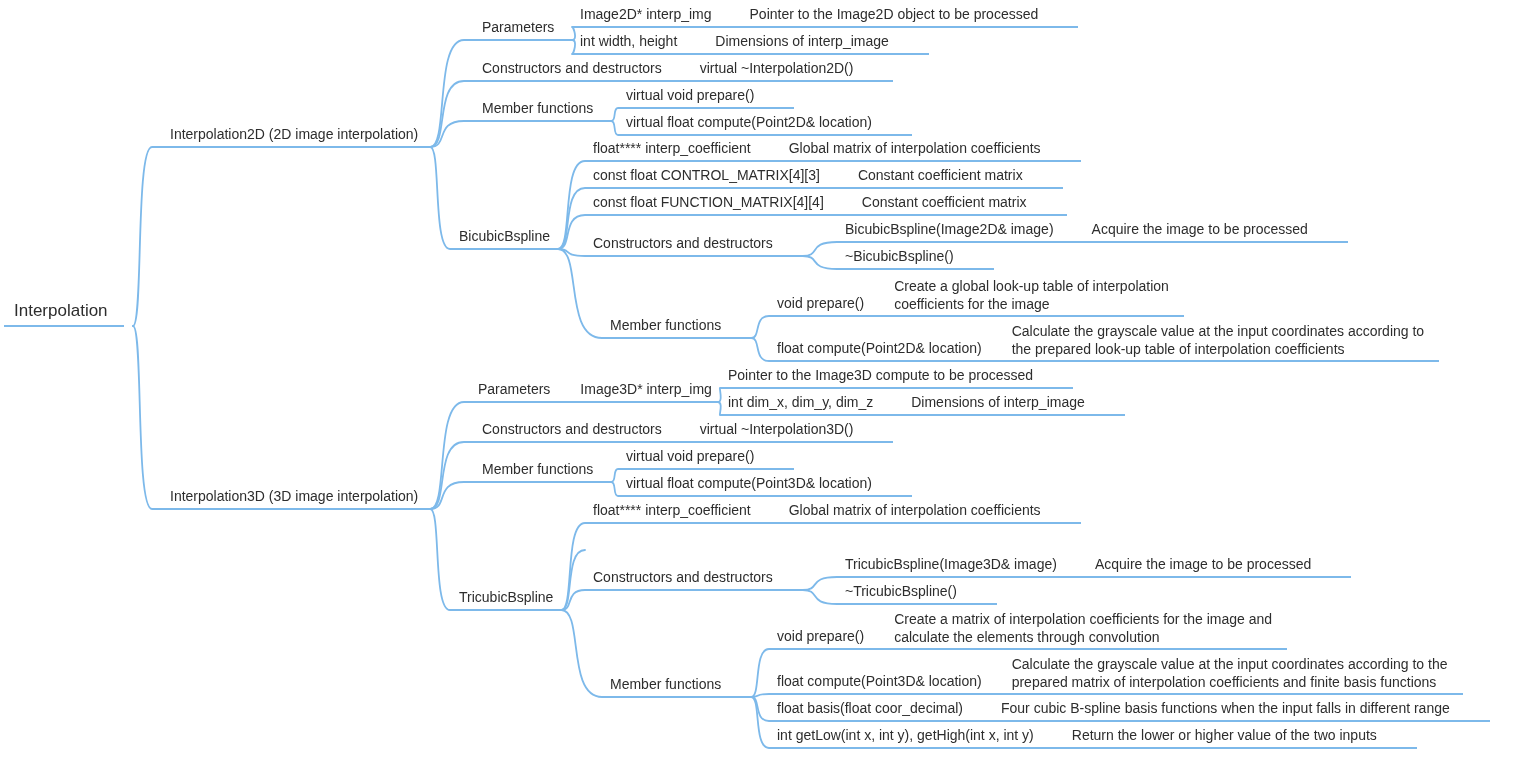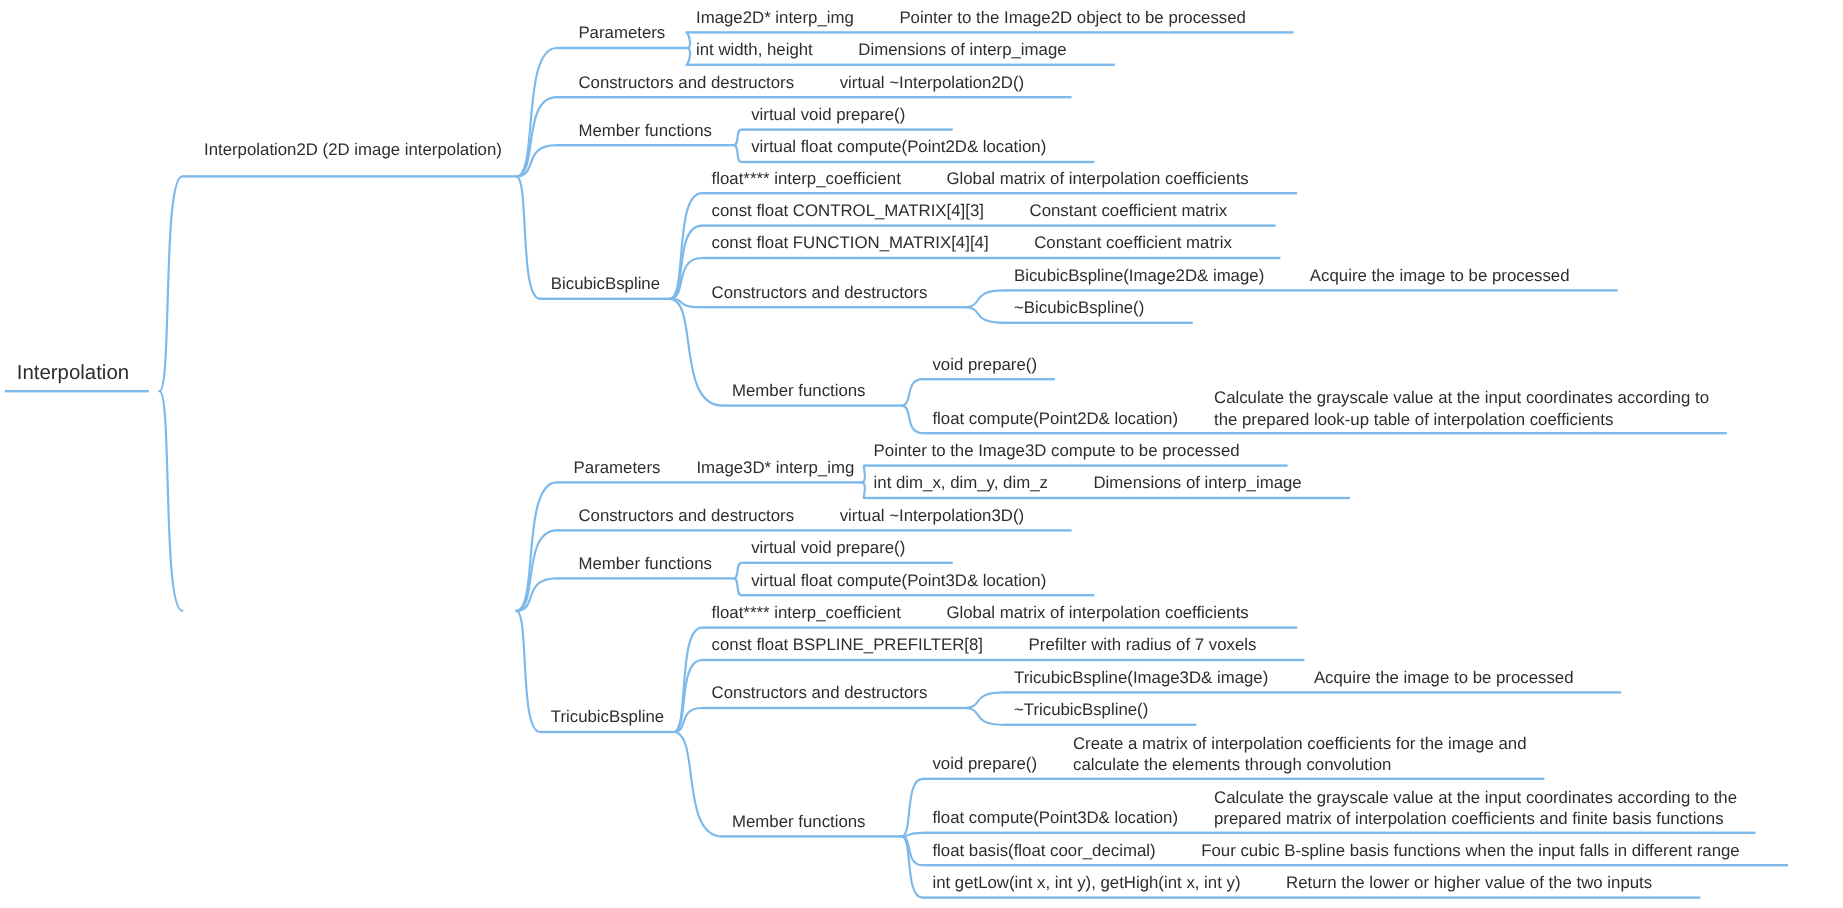--- a/index.html
+++ b/index.html
@@ -16,21 +16,21 @@
     white-space:nowrap;
   }
   .row   {padding:0 40px 2px 8px;}
   .row2  {padding:0 15px 2px 8px;column-gap:30px;}
   .row2 .n{white-space:pre-line;line-height:18px;}
   .grp   {padding:0 18px 2px 18px;}
   .chain {padding:0 40px 2px 18px;}
   .chainp{padding:0 6px 2px 14px;column-gap:30px;}
   .branch{padding:0 8px 2px 9px;}
   .mid   {padding:0 30px 2px 8px;}
-  .l1    {padding:0 12px 12px 18px;text-align:center;}
+  .l1    {padding:0 12px 2px 18px;text-align:center;}
   .root  {padding:0 16px 3px 10px;font-weight:normal;font-size:17px;line-height:22px;}
 </style>
 </head>
 <body>
 
 <div id="canvas">
   <svg id="links" width="1536" height="757" viewBox="0 0 1536 757">
       <path d="M 132.953125 326 C 143.42890625 326, 135.23875 147, 152 147" stroke="#7db9ea"></path>
       <path d="M 132.953125 326 C 143.42890625 326, 135.23875 509, 152 509" stroke="#7db9ea"></path>
       <path d="M 430.25 147 C 448.8125 147, 434.3 40, 464 40" stroke="#7db9ea"></path>
@@ -70,20 +70,23 @@
       <path d="M 751.28125 697 C 761.0265625 697, 753.4075 748, 769 748" stroke="#7db9ea"></path>
     </svg>
 
   <div id="root" class="node root" style="left:4px;top:327px">
     <span class="t">Interpolation</span>
   </div>
 
   <div id="i2d" class="node l1" style="left:152px;top:148px">
     <span class="t">Interpolation2D (2D image interpolation)</span>
   </div>
+  <div id="i3d" class="node l1" style="left:152px;top:510px">
+    <span class="t">Interpolation3D (3D image interpolation)</span>
+  </div>
 
   <div id="p2d" class="node grp" style="left:464px;top:41px">
     <span class="t">Parameters</span>
   </div>
   <div id="r1" class="node row" style="left:572px;top:28px">
     <span class="t">Image2D* interp_img</span>
     <span class="n">Pointer to the Image2D object to be processed</span>
   </div>
   <div id="r2" class="node row" style="left:572px;top:55px">
     <span class="t">int width, height</span>
@@ -128,20 +131,22 @@
     <span class="n">Acquire the image to be processed</span>
   </div>
   <div id="r10" class="node row" style="left:837px;top:270px">
     <span class="t">~BicubicBspline()</span>
   </div>
   <div id="mbb" class="node mid" style="left:602px;top:339px">
     <span class="t">Member functions</span>
   </div>
   <div id="r11" class="node row2" style="left:769px;top:317px">
     <span class="t">void prepare()</span>
+    <span class="n">Create a global look-up table of interpolation
+coefficients for the image</span>
   </div>
   <div id="r12" class="node row2" style="left:769px;top:362px">
     <span class="t">float compute(Point2D&amp; location)</span>
     <span class="n">Calculate the grayscale value at the input coordinates according to
 the prepared look-up table of interpolation coefficients</span>
   </div>
 
   <div id="p3d" class="node chainp" style="left:464px;top:403px">
     <span class="t">Parameters</span>
     <span class="t">Image3D* interp_img</span>
@@ -169,24 +174,20 @@
     <span class="t">virtual float compute(Point3D&amp; location)</span>
   </div>
 
   <div id="tb" class="node branch" style="left:450px;top:611px">
     <span class="t">TricubicBspline</span>
   </div>
   <div id="r18" class="node row" style="left:585px;top:524px">
     <span class="t">float**** interp_coefficient</span>
     <span class="n">Global matrix of interpolation coefficients</span>
   </div>
-  <div id="r19" class="node row" style="left:585px;top:551px">
-    <span class="t">const float BSPLINE_PREFILTER[8]</span>
-    <span class="n">Prefilter with radius of 7 voxels</span>
-  </div>
   <div id="ctb" class="node mid" style="left:585px;top:591px">
     <span class="t">Constructors and destructors</span>
   </div>
   <div id="r20" class="node row" style="left:837px;top:578px">
     <span class="t">TricubicBspline(Image3D&amp; image)</span>
     <span class="n">Acquire the image to be processed</span>
   </div>
   <div id="r21" class="node row" style="left:837px;top:605px">
     <span class="t">~TricubicBspline()</span>
   </div>

